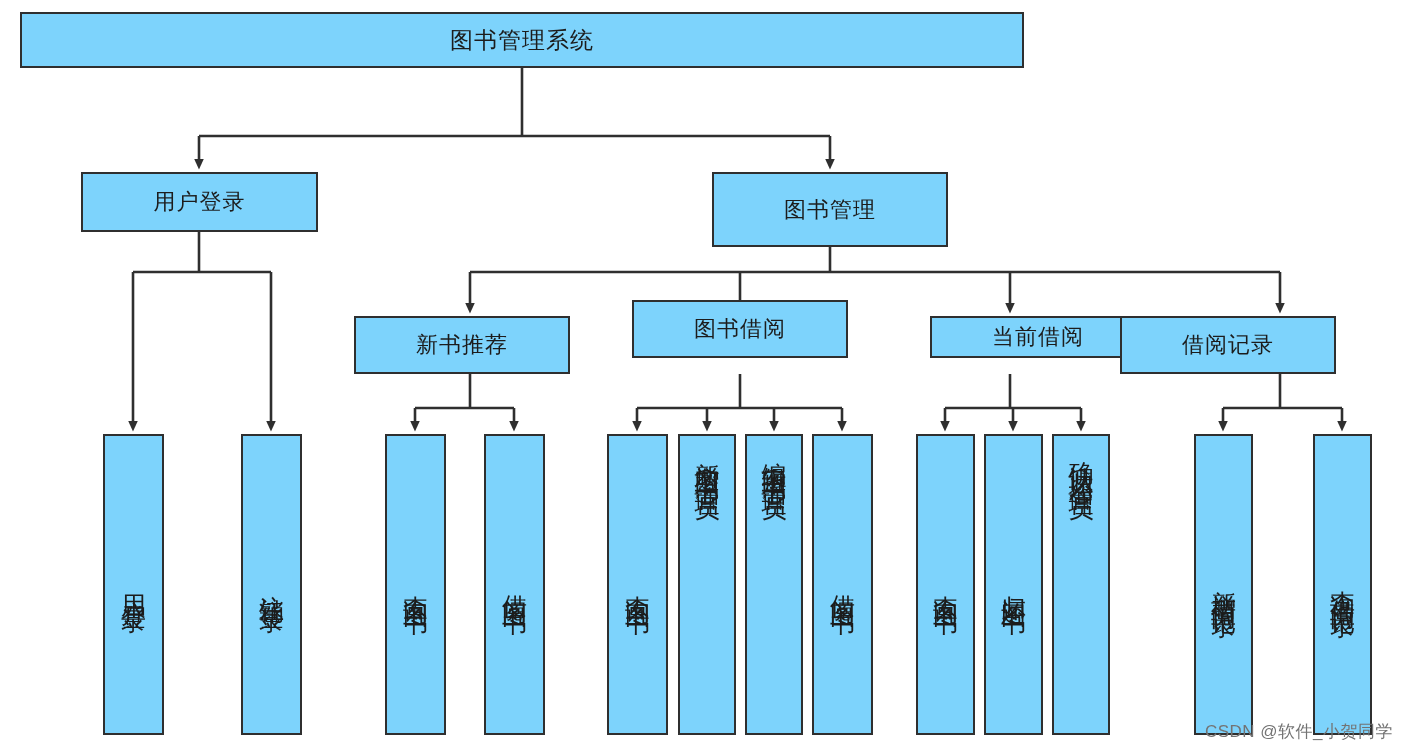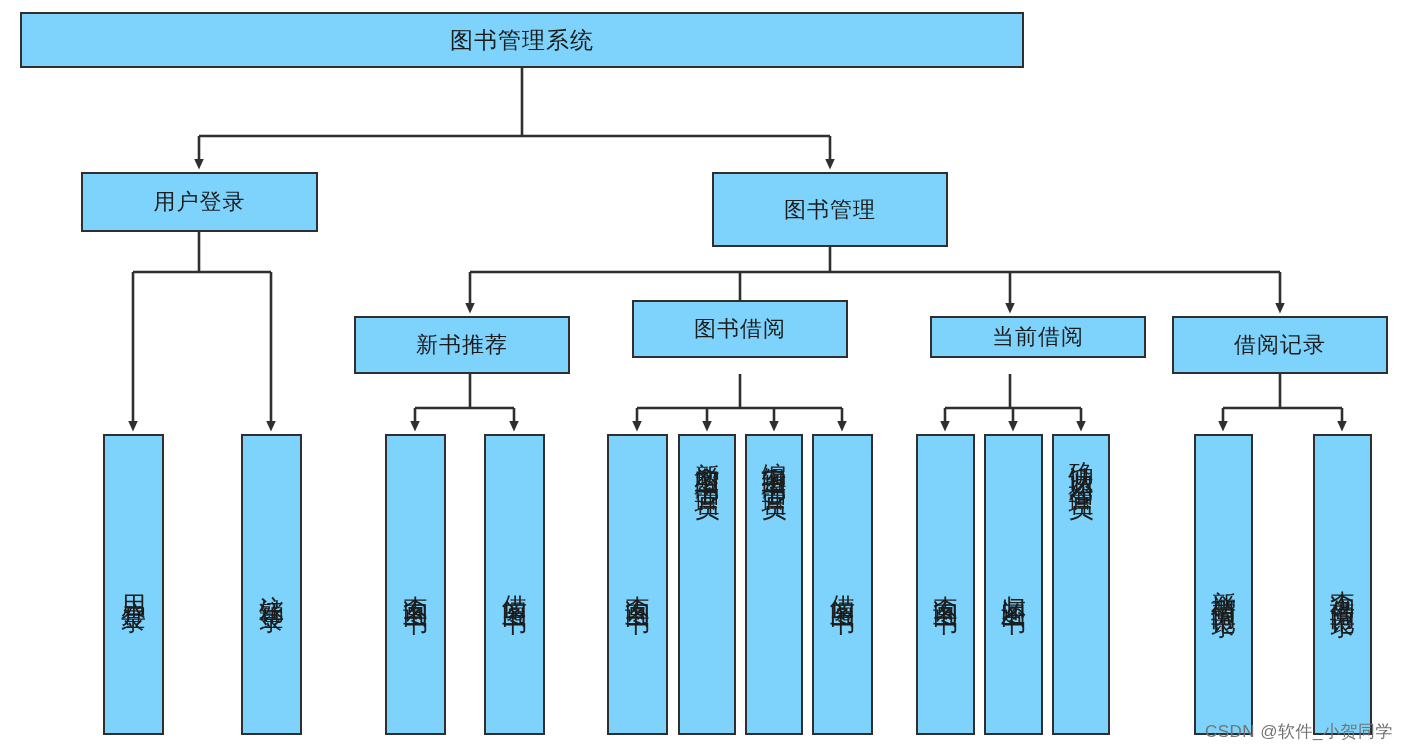--- a/index.html
+++ b/index.html
@@ -125,21 +125,21 @@
 
   <div class="node lvl3" style="left:354px;top:316px;width:216px;height:58px;">
     <span class="node-label">新书推荐</span>
   </div>
   <div class="node lvl3" style="left:632px;top:300px;width:216px;height:58px;">
     <span class="node-label">图书借阅</span>
   </div>
   <div class="node lvl3" style="left:902px;top:316px;width:216px;height:42px;margin-left:28px;">
     <span class="node-label">当前借阅</span>
   </div>
-  <div class="node lvl3" style="left:1172px;top:316px;width:216px;height:58px;">
+  <div class="node lvl3" style="left:1120px;top:316px;width:216px;height:58px;">
     <span class="node-label">借阅记录</span>
   </div>
 
   <div class="node leaf centered" style="left:103px;top:434px;width:61px;height:301px;">
     <span class="node-label">用户登录</span>
   </div>
   <div class="node leaf centered" style="left:241px;top:434px;width:61px;height:301px;">
     <span class="node-label">注销登录</span>
   </div>
 

